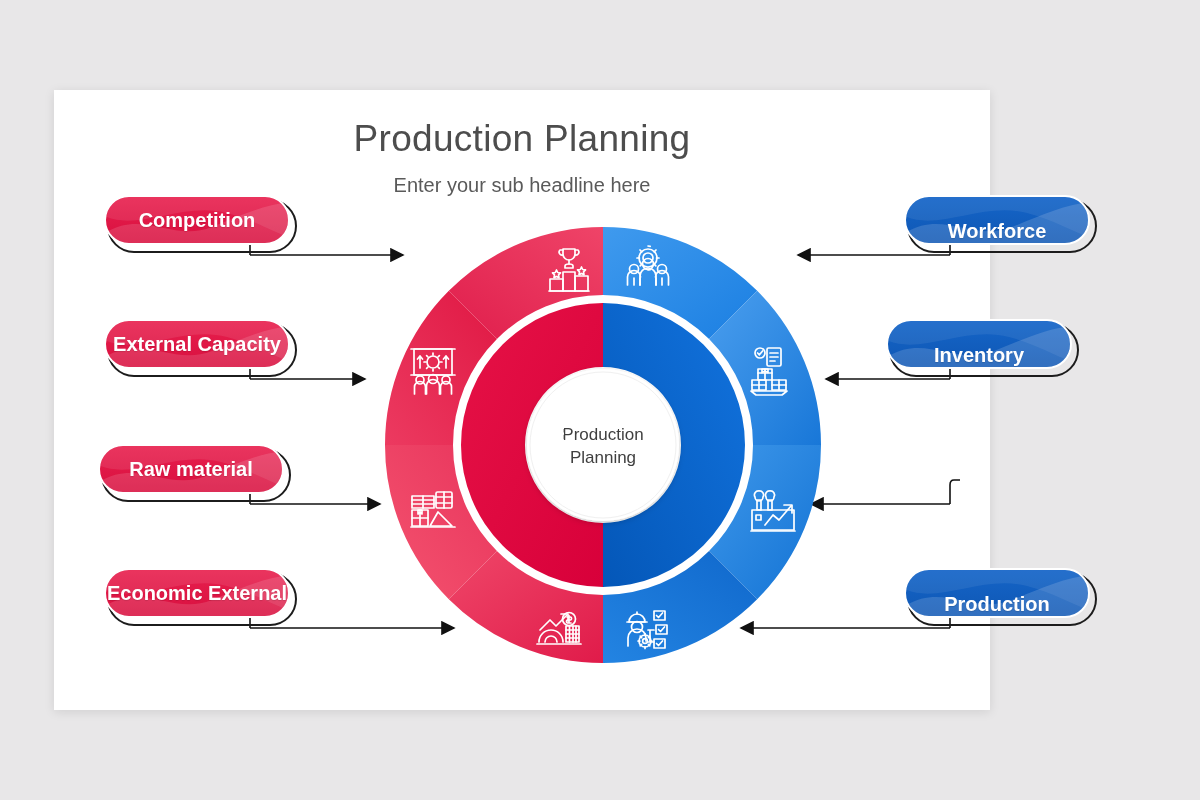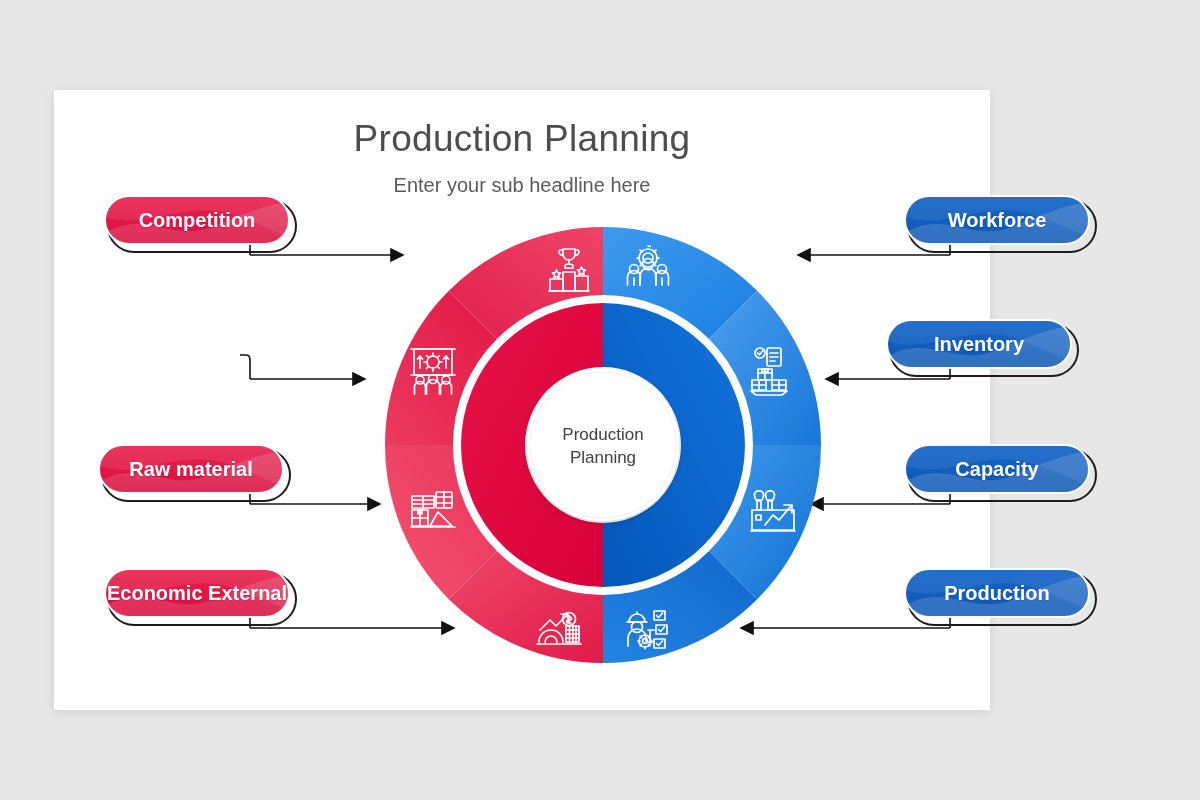--- a/index.html
+++ b/index.html
@@ -97,20 +97,21 @@
     overflow: hidden;
     display: flex;
     align-items: center;
     justify-content: center;
   }
   .pill-red .pill-body {
     background: linear-gradient(180deg,#e8204e 0%,#d8103f 100%);
   }
   .pill-blue .pill-body {
     background: linear-gradient(180deg,#1565c8 0%,#0f57b4 100%);
+    align-items: flex-end;
   }
   .pill-wave {
     position: absolute;
     left: -4px;
     top: -4px;
     width: 200px;
     height: 60px;
     pointer-events: none;
   }
   .pill-label {
@@ -173,39 +174,49 @@
     <div class="pill-outline"></div>
     <div class="pill-body">
       <svg class="pill-wave" viewBox="0 0 200 60">
         <path d="M0,42 C40,14 70,50 110,34 C145,20 175,6 200,10 L200,60 L0,60 Z" fill="rgba(255,255,255,0.13)"></path>
         <path d="M0,22 C35,40 80,8 125,20 C160,29 185,48 200,46 L200,0 L0,0 Z" fill="rgba(255,255,255,0.09)"></path>
       </svg>
       <span class="pill-label">Competition</span>
     </div>
   </div>
 
-
-  <div class="pill-wrap pill-red" style="left:44px; top:354px;">
+  <div class="pill-wrap pill-red" style="left:50px; top:229px;">
     <div class="pill-outline"></div>
     <div class="pill-body">
       <svg class="pill-wave" viewBox="0 0 200 60">
         <path d="M0,42 C40,14 70,50 110,34 C145,20 175,6 200,10 L200,60 L0,60 Z" fill="rgba(255,255,255,0.13)"></path>
         <path d="M0,22 C35,40 80,8 125,20 C160,29 185,48 200,46 L200,0 L0,0 Z" fill="rgba(255,255,255,0.09)"></path>
       </svg>
-      <span class="pill-label">Raw material</span>
-    </div>
-  </div>
-
-  <div class="pill-wrap pill-red" style="left:50px; top:478px;">
+      <span class="pill-label">External Capacity</span>
+    </div>
+  </div>
+
+  <div class="pill-wrap pill-red" style="left:44px; top:354px;">
     <div class="pill-outline"></div>
     <div class="pill-body">
       <svg class="pill-wave" viewBox="0 0 200 60">
         <path d="M0,42 C40,14 70,50 110,34 C145,20 175,6 200,10 L200,60 L0,60 Z" fill="rgba(255,255,255,0.13)"></path>
         <path d="M0,22 C35,40 80,8 125,20 C160,29 185,48 200,46 L200,0 L0,0 Z" fill="rgba(255,255,255,0.09)"></path>
       </svg>
+      <span class="pill-label">Raw material</span>
+    </div>
+  </div>
+
+  <div class="pill-wrap pill-red" style="left:50px; top:478px;">
+    <div class="pill-outline"></div>
+    <div class="pill-body">
+      <svg class="pill-wave" viewBox="0 0 200 60">
+        <path d="M0,42 C40,14 70,50 110,34 C145,20 175,6 200,10 L200,60 L0,60 Z" fill="rgba(255,255,255,0.13)"></path>
+        <path d="M0,22 C35,40 80,8 125,20 C160,29 185,48 200,46 L200,0 L0,0 Z" fill="rgba(255,255,255,0.09)"></path>
+      </svg>
       <span class="pill-label">Economic External</span>
     </div>
   </div>
 
   <div class="pill-wrap pill-blue" style="left:850px; top:105px;">
     <div class="pill-outline"></div>
     <div class="pill-body">
       <svg class="pill-wave" viewBox="0 0 200 60">
         <path d="M0,42 C40,14 70,50 110,34 C145,20 175,6 200,10 L200,60 L0,60 Z" fill="rgba(255,255,255,0.15)"></path>
         <path d="M0,22 C35,40 80,8 125,20 C160,29 185,48 200,46 L200,0 L0,0 Z" fill="rgba(255,255,255,0.07)"></path>
@@ -218,30 +229,20 @@
     <div class="pill-outline"></div>
     <div class="pill-body">
       <svg class="pill-wave" viewBox="0 0 200 60">
         <path d="M0,42 C40,14 70,50 110,34 C145,20 175,6 200,10 L200,60 L0,60 Z" fill="rgba(255,255,255,0.15)"></path>
         <path d="M0,22 C35,40 80,8 125,20 C160,29 185,48 200,46 L200,0 L0,0 Z" fill="rgba(255,255,255,0.07)"></path>
       </svg>
       <span class="pill-label">Inventory</span>
     </div>
   </div>
 
-  <div class="pill-wrap pill-blue" style="left:850px; top:354px;">
-    <div class="pill-outline"></div>
-    <div class="pill-body">
-      <svg class="pill-wave" viewBox="0 0 200 60">
-        <path d="M0,42 C40,14 70,50 110,34 C145,20 175,6 200,10 L200,60 L0,60 Z" fill="rgba(255,255,255,0.15)"></path>
-        <path d="M0,22 C35,40 80,8 125,20 C160,29 185,48 200,46 L200,0 L0,0 Z" fill="rgba(255,255,255,0.07)"></path>
-      </svg>
-      <span class="pill-label">Capacity</span>
-    </div>
-  </div>
 
   <div class="pill-wrap pill-blue" style="left:850px; top:478px;">
     <div class="pill-outline"></div>
     <div class="pill-body">
       <svg class="pill-wave" viewBox="0 0 200 60">
         <path d="M0,42 C40,14 70,50 110,34 C145,20 175,6 200,10 L200,60 L0,60 Z" fill="rgba(255,255,255,0.15)"></path>
         <path d="M0,22 C35,40 80,8 125,20 C160,29 185,48 200,46 L200,0 L0,0 Z" fill="rgba(255,255,255,0.07)"></path>
       </svg>
       <span class="pill-label">Production</span>
     </div>

